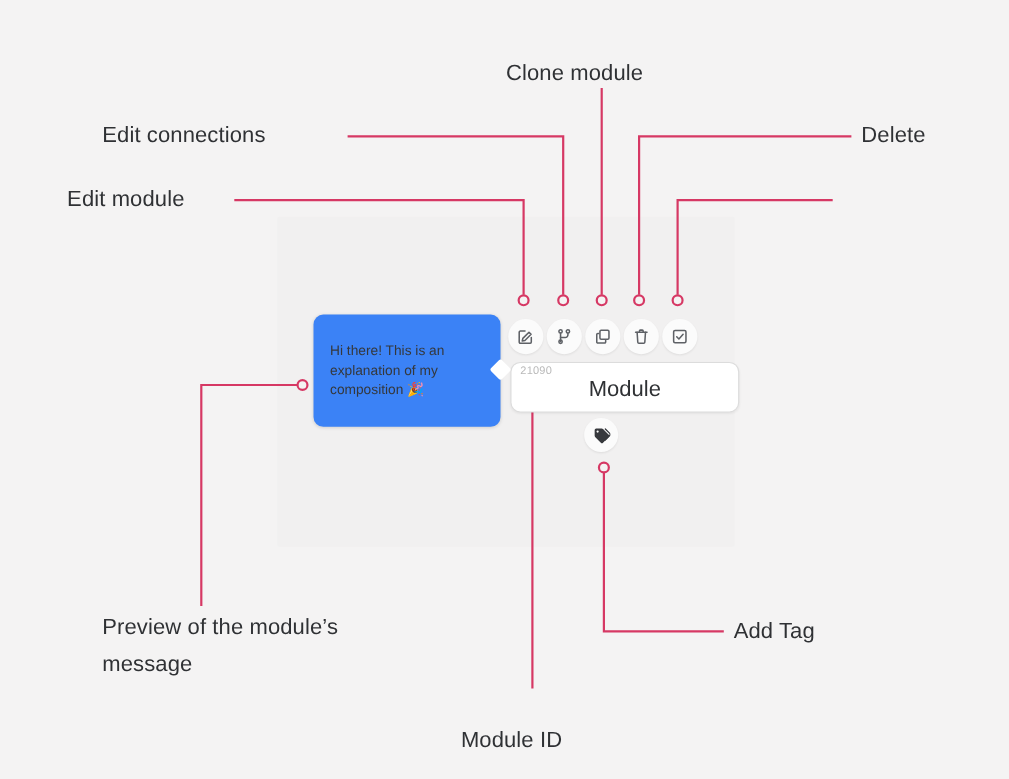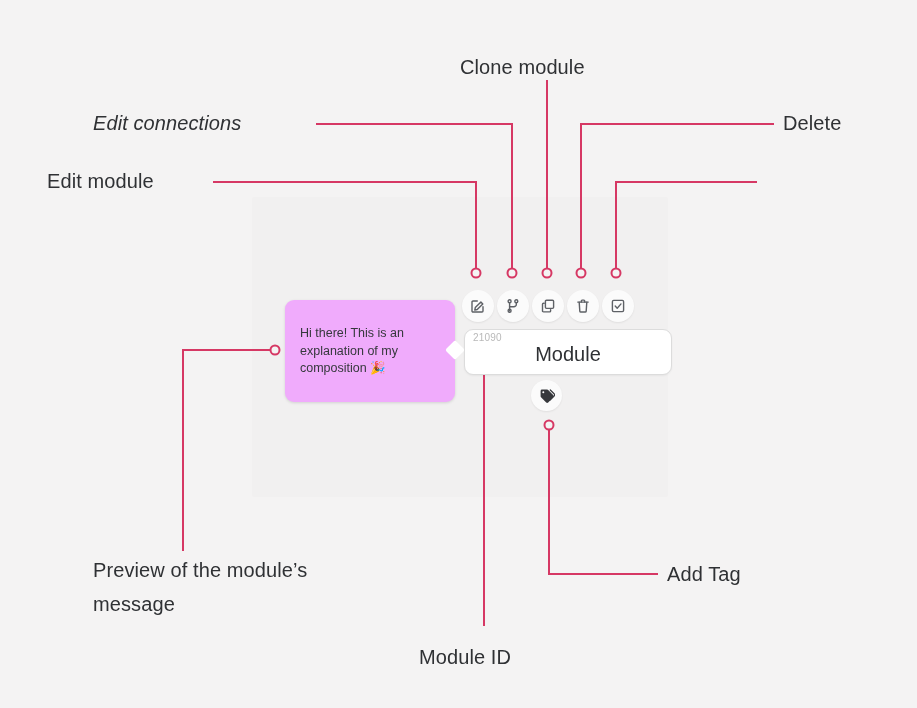--- a/index.html
+++ b/index.html
@@ -59,27 +59,27 @@
   .anno {
     position: absolute;
     color: #2f3134;
     font-size: 20px;
     font-weight: 400;
     line-height: 34px;
     white-space: pre-line;
     letter-spacing: 0.1px;
   }
 
-  #anno-edit-module      { left: 47px;  top: 164px; }
-  #anno-edit-connections { left: 93px;  top: 106px; font-style: italic; }
+  #anno-edit-module      { left: 61px;  top: 164px; }
+  #anno-edit-connections { left: 93px;  top: 106px; }
   #anno-clone-module     { left: 460px; top: 50px;  }
   #anno-delete           { left: 783px; top: 106px; }
   #anno-test-flow        { left: 766px; top: 164px; }
   #anno-preview          { left: 93px;  top: 553px; width: 330px; }
-  #anno-module-id        { left: 419px; top: 640px; text-align: center; }
+  #anno-module-id        { left: 419px; top: 656px; text-align: center; }
   #anno-add-tag          { left: 667px; top: 557px; }
 
   
   .toolbar {
     position: absolute;
     left: 462px;
     top: 290px;
     display: flex;
     gap: 3px;
   }
@@ -149,24 +149,24 @@
     align-items: center;
     justify-content: center;
     box-shadow: 0 1px 2px rgba(0,0,0,0.07);
   }
   .tag-btn svg { width: 17px; height: 17px; display: block; }
 
   
   .preview-bubble {
     position: absolute;
     left: 285px;
-    top: 300px;
+    top: 286px;
     width: 170px;
     height: 102px;
-    background: #f0abfc;
+    background: #3b82f6;
     border-radius: 9px;
     box-shadow: 0 1px 3px rgba(0,0,0,0.13);
   }
   .preview-bubble::after {
     content: "";
     position: absolute;
     right: -7px;
     top: 43px;
     width: 14px;
     height: 14px;

